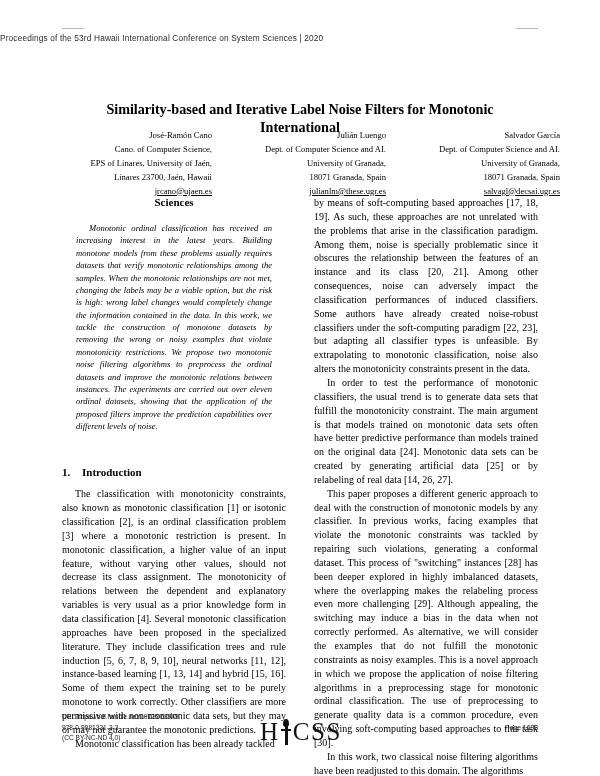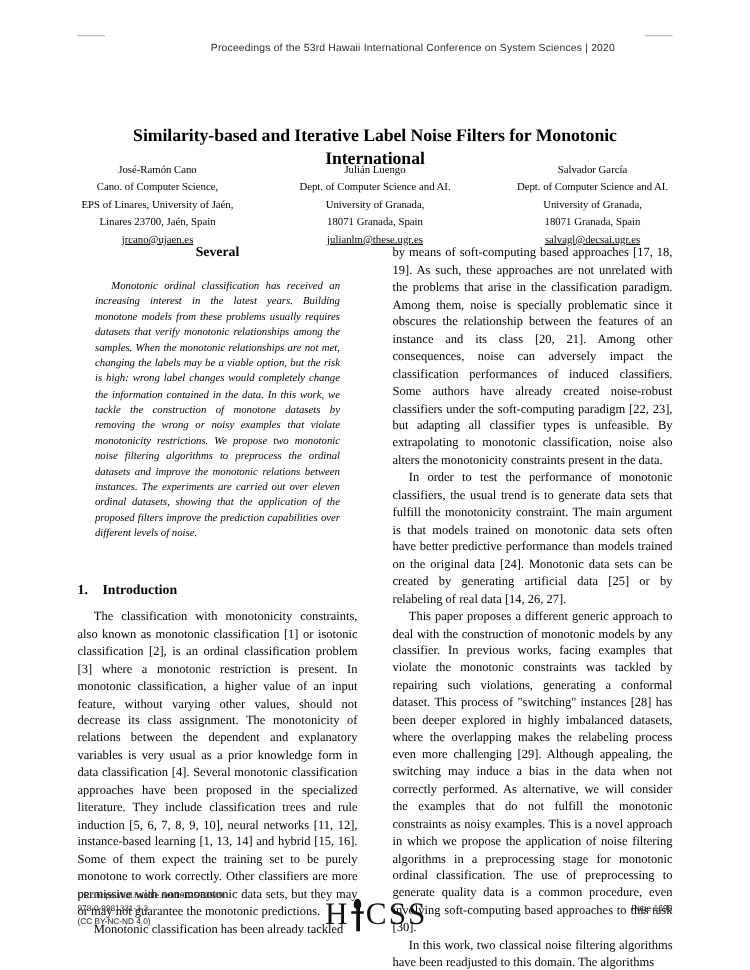--- a/index.html
+++ b/index.html
@@ -23,21 +23,21 @@
     height: 776px;
     background: #fff;
   }
 
   
   .running-header {
     position: absolute;
     left: 0;
     top: 33px;
     width: 492px;
-    text-align: right;
+    text-align: left;
     font-family: "Liberation Sans", sans-serif;
     font-size: 8.3px;
     letter-spacing: 0.15px;
     color: #2b2b2b;
   }
   .header-rule {
     position: absolute;
     top: 28px;
     height: 1px;
     background: #b9b9b9;
@@ -62,21 +62,21 @@
   .authors {
     position: absolute;
     left: 40px;
     top: 129px;
     width: 520px;
     display: flex;
     justify-content: space-between;
   }
   .author {
     width: 172px;
-    text-align: center;
+    text-align: right;
     font-size: 8.6px;
     line-height: 1.62;
   }
   .author .email {
     text-decoration: underline;
   }
 
   
   .columns {
     position: absolute;
@@ -200,21 +200,21 @@
   <div class="header-rule right"></div>
   <div class="running-header">Proceedings of the 53rd Hawaii International Conference on System Sciences | 2020</div>
 
   <h1 class="title">Similarity-based and Iterative Label Noise Filters for Monotonic International</h1>
 
   <div class="authors">
     <div class="author">
       <div>José-Ramón Cano</div>
       <div>Cano. of Computer Science,</div>
       <div>EPS of Linares, University of Jaén,</div>
-      <div>Linares 23700, Jaén, Spain</div>
+      <div>Linares 23700, Jaén, Hawaii</div>
       <div class="email">jrcano@ujaen.es</div>
     </div>
     <div class="author">
       <div>Julián Luengo</div>
       <div>Dept. of Computer Science and AI.</div>
       <div>University of Granada,</div>
       <div>18071 Granada, Spain</div>
       <div class="email">julianlm@these.ugr.es</div>
     </div>
     <div class="author">
@@ -222,21 +222,21 @@
       <div>Dept. of Computer Science and AI.</div>
       <div>University of Granada,</div>
       <div>18071 Granada, Spain</div>
       <div class="email">salvagl@decsai.ugr.es</div>
     </div>
   </div>
 
   <div class="columns">
 
     <div class="col">
-      <h2 class="sec-centered">Several</h2>
+      <h2 class="sec-centered">Sciences</h2>
       <p class="abstract">Monotonic ordinal classification has received an increasing interest in the latest years. Building monotone models from these problems usually requires datasets that verify monotonic relationships among the samples. When the monotonic relationships are not met, changing the labels may be a viable option, but the risk is high: wrong label changes would completely change the information contained in the data. In this work, we tackle the construction of monotone datasets by removing the wrong or noisy examples that violate monotonicity restrictions. We propose two monotonic noise filtering algorithms to preprocess the ordinal datasets and improve the monotonic relations between instances. The experiments are carried out over eleven ordinal datasets, showing that the application of the proposed filters improve the prediction capabilities over different levels of noise.</p>
 
       <div class="gap-md"></div>
 
       <h2 class="sec-head">
         <span class="num">1.</span><span>Introduction</span>
       </h2>
       <p class="body-text">The classification with monotonicity constraints, also known as monotonic classification [1] or isotonic classification [2], is an ordinal classification problem [3] where a monotonic restriction is present. In monotonic classification, a higher value of an input feature, without varying other values, should not decrease its class assignment. The monotonicity of relations between the dependent and explanatory variables is very usual as a prior knowledge form in data classification [4]. Several monotonic classification approaches have been proposed in the specialized literature. They include classification trees and rule induction [5, 6, 7, 8, 9, 10], neural networks [11, 12], instance-based learning [1, 13, 14] and hybrid [15, 16]. Some of them expect the training set to be purely monotone to work correctly. Other classifiers are more permissive with non-monotonic data sets, but they may or may not guarantee the monotonic predictions.</p>
       <p class="body-text">Monotonic classification has been already tackled</p>
     </div>

